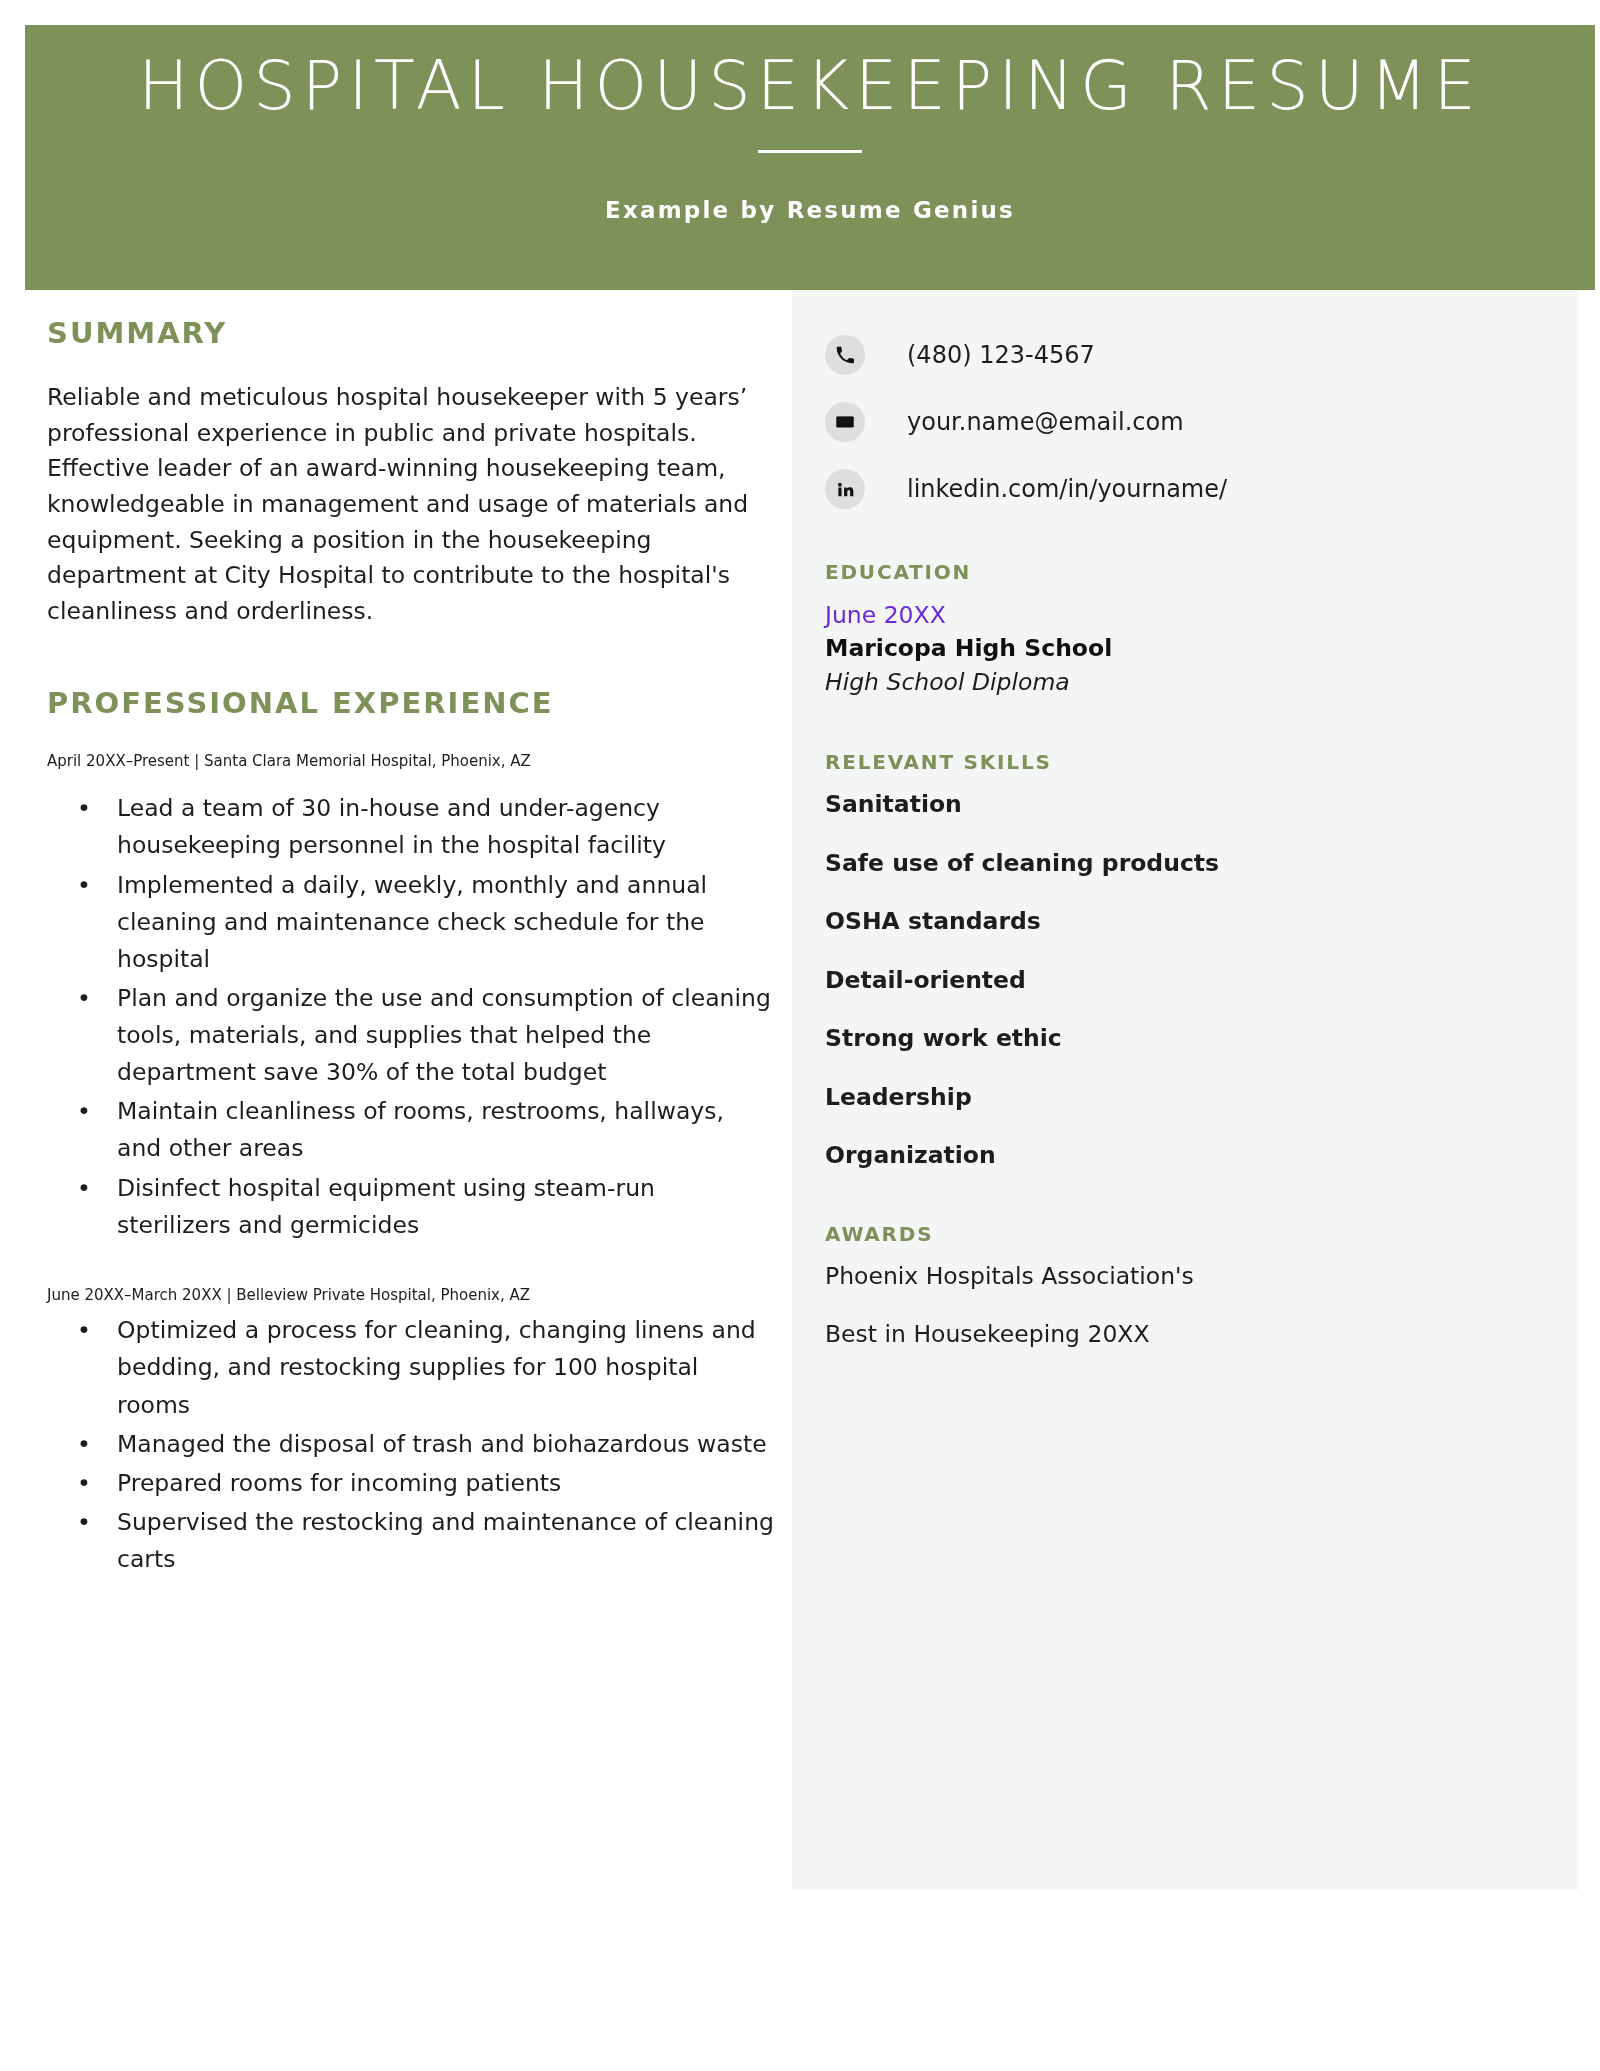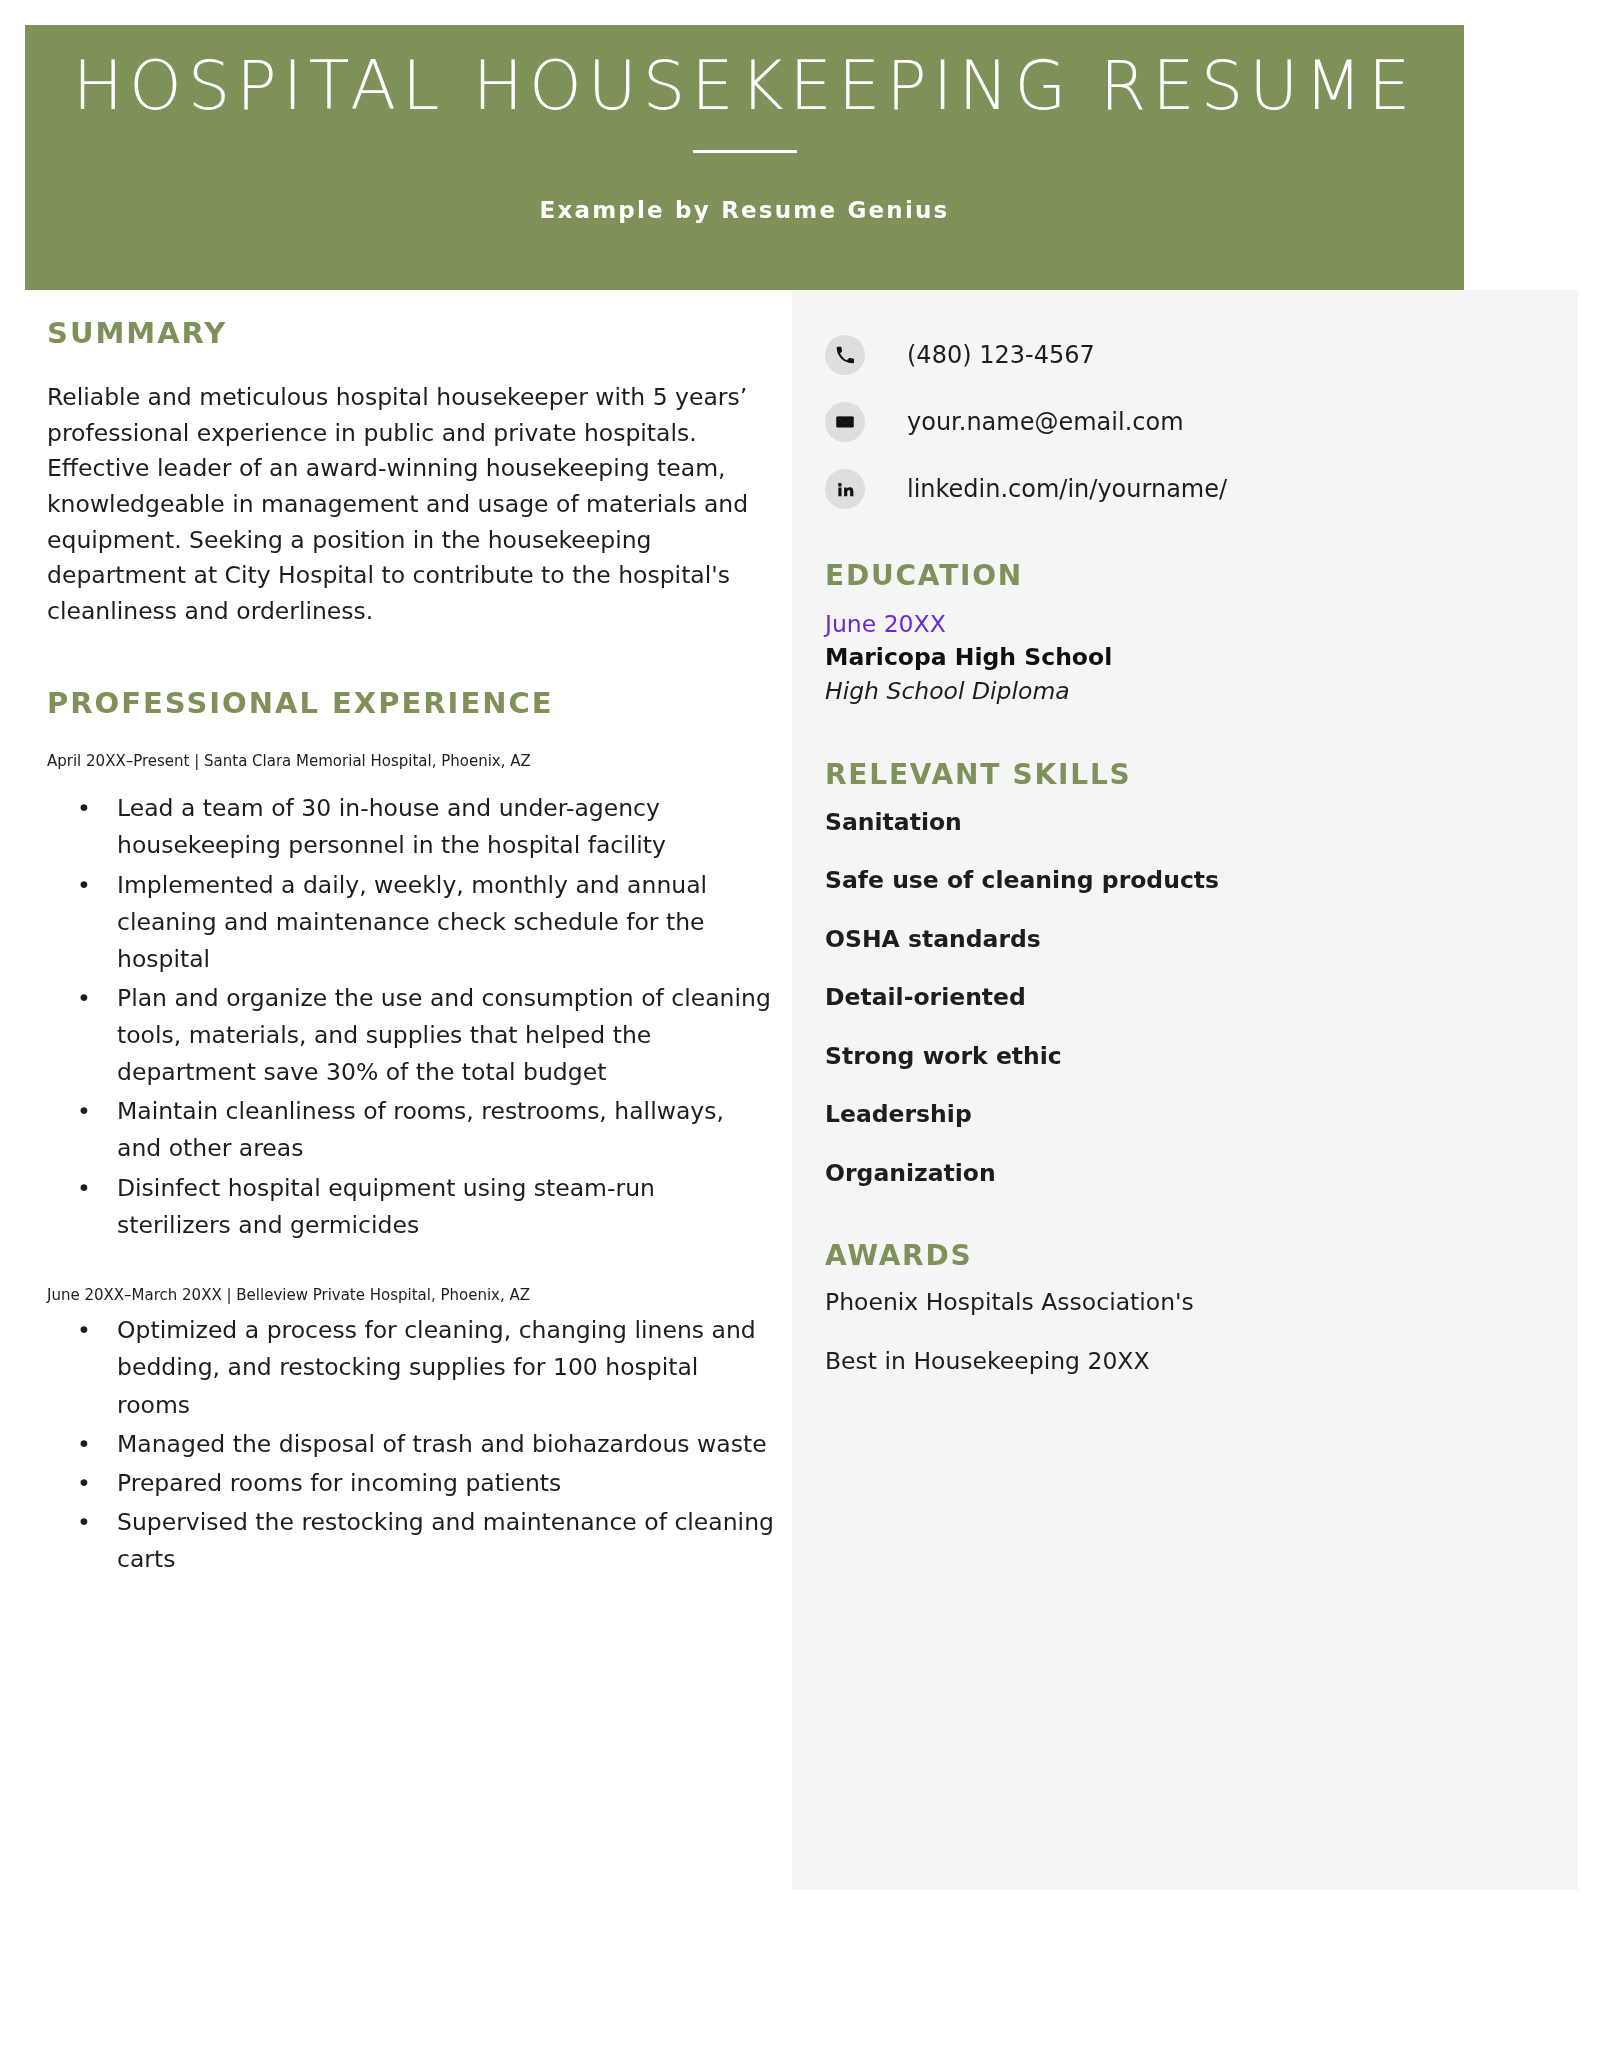--- a/index.html
+++ b/index.html
@@ -19,21 +19,21 @@
     height: 2071px;
     background: #ffffff;
     overflow: hidden;
   }
 
   
   .banner {
     position: absolute;
     left: 25px;
     top: 25px;
-    width: 1439px;
+    width: 1570px;
     height: 265px;
     background: #7d9159;
     box-sizing: border-box;
     display: flex;
     flex-direction: column;
     align-items: center;
   }
   .banner-title {
     margin-top: 24px;
     color: #ffffff;
@@ -166,21 +166,21 @@
   .contact-text {
     margin-left: 42px;
     color: #1d1d1d;
     font-size: 24px;
     line-height: 1.2;
     white-space: nowrap;
   }
 
   .side-head {
     color: #7d9159;
-    font-size: 28px;
+    font-size: 20px;
     font-weight: bold;
     letter-spacing: 1.8px;
     margin: 0 0 16px 0;
     line-height: 1.1;
   }
   .side-block {
     margin-top: 52px;
   }
   .edu-date {
     color: #6d28d9;

